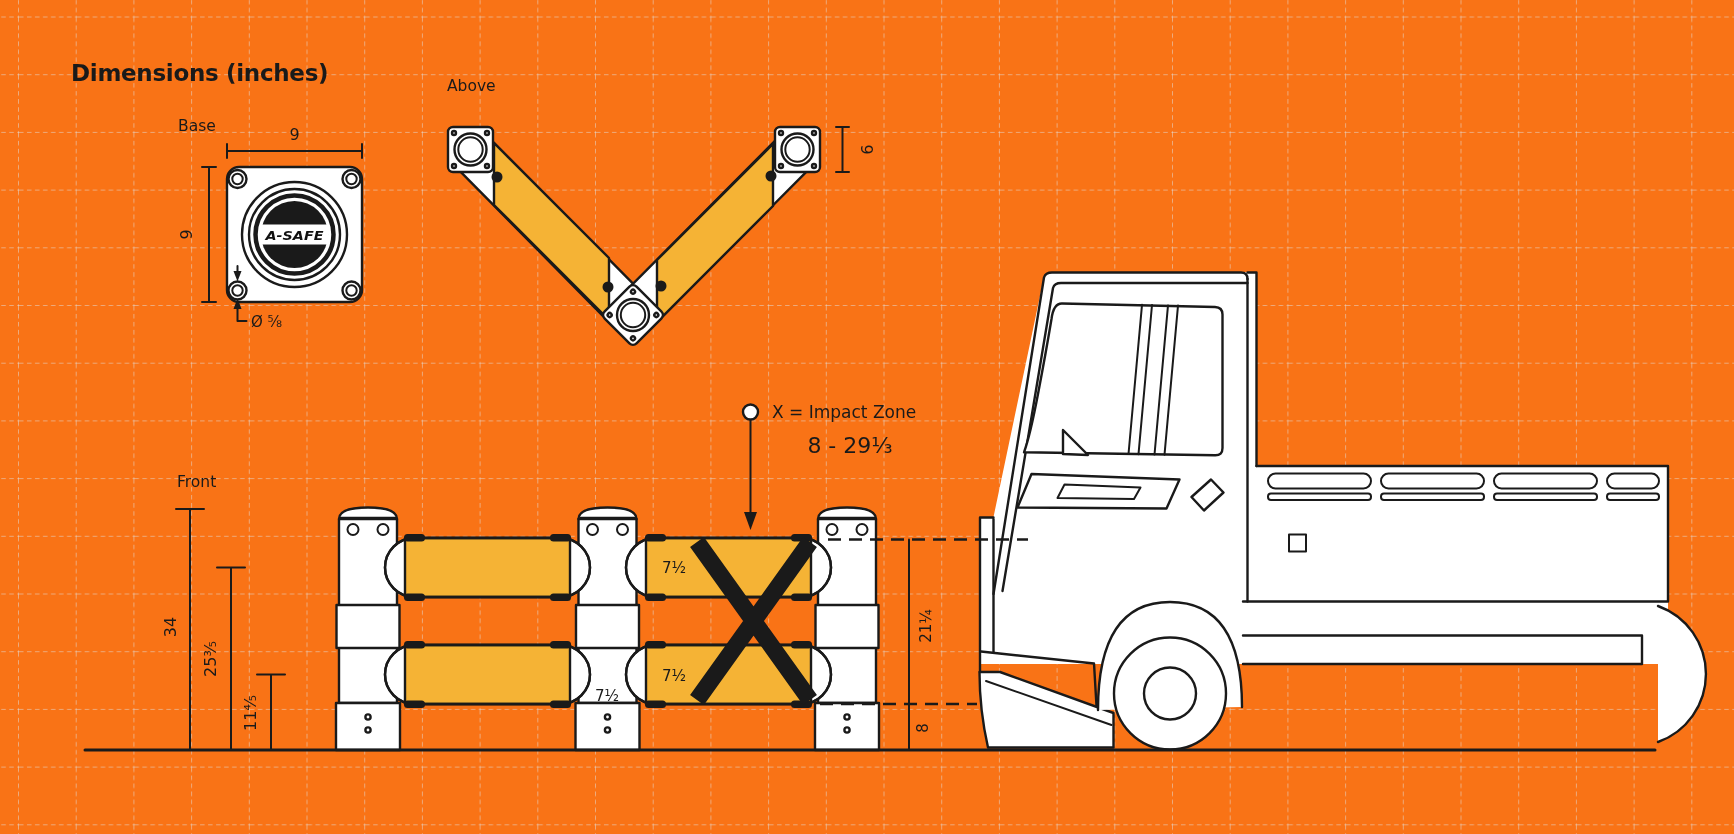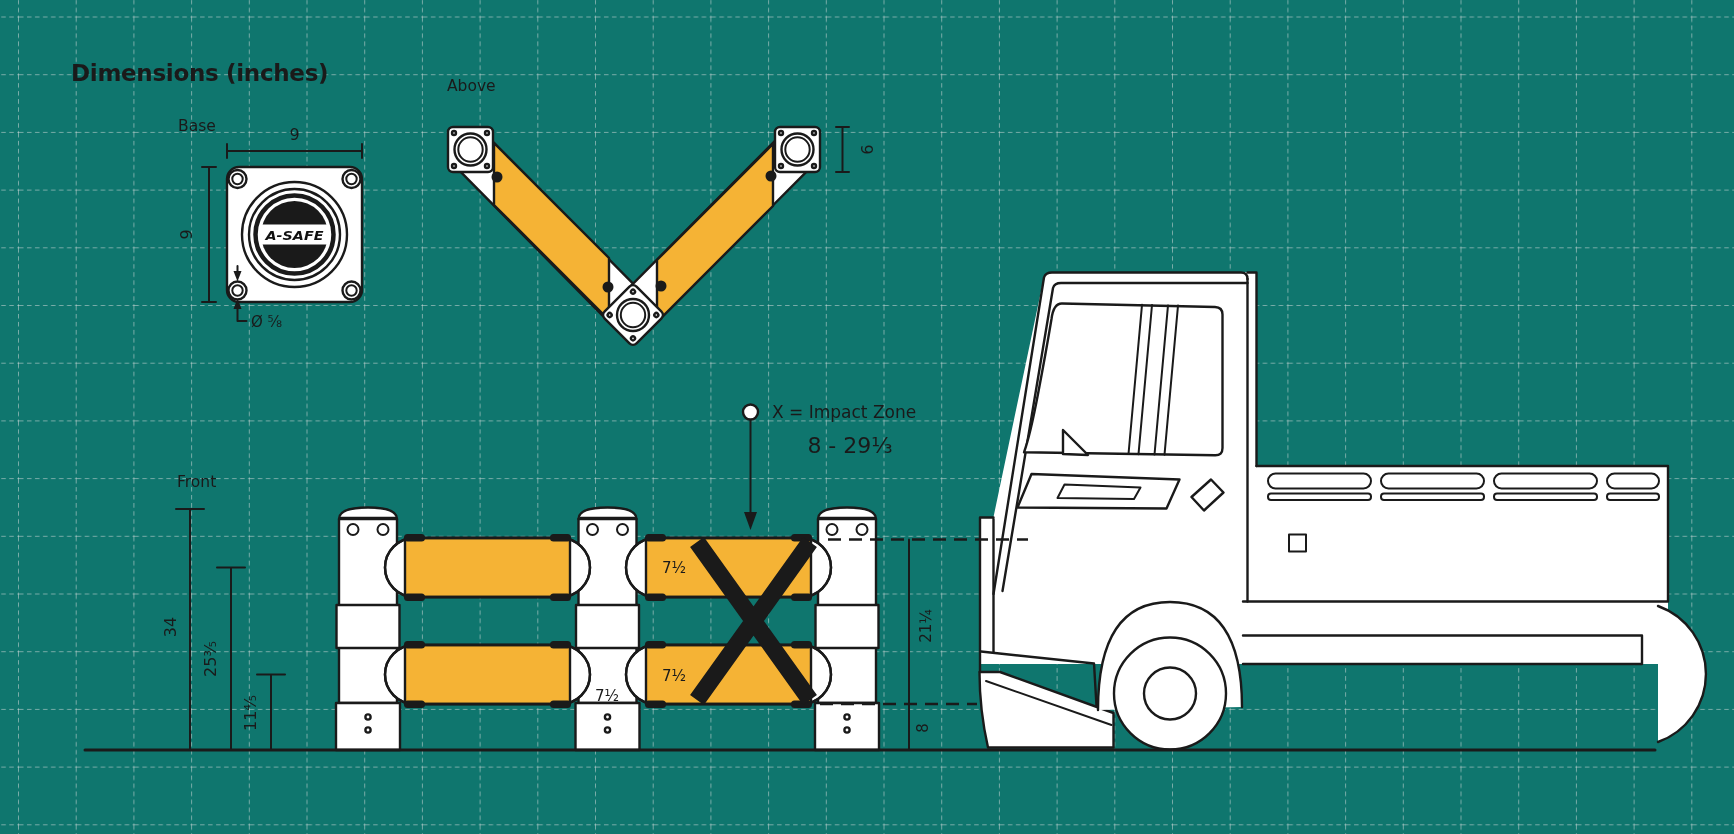--- a/index.html
+++ b/index.html
@@ -1,16 +1,16 @@
 <!DOCTYPE html>
 <html style="--yellow: #F5B335;"><head>
 <meta charset="utf-8">
 <style>
   html,body{margin:0;padding:0;background:#fff;}
-  .wrap{position:relative;width:1734px;height:834px;background:#0f766e;overflow:hidden;text-decoration:underline;}
+  .wrap{position:relative;width:1734px;height:834px;background:#f97316;overflow:hidden;text-decoration:underline;}
   svg{display:block;}
   text{font-family:"DejaVu Sans","Liberation Sans",sans-serif;fill:#1a1a1a;}
   .t-title{font-size:23px;font-weight:bold;letter-spacing:-0.3px;}
   .t-view{font-size:15.5px;}
   .t-dim{font-size:16px;}
   .t-dim-sm{font-size:15px;}
   .t-note{font-size:17px;}
   .t-range{font-size:22px;}
   .t-rail{font-size:15px;}
   .t-logo{font-size:13px;font-weight:bold;font-style:italic;fill:#111;}

